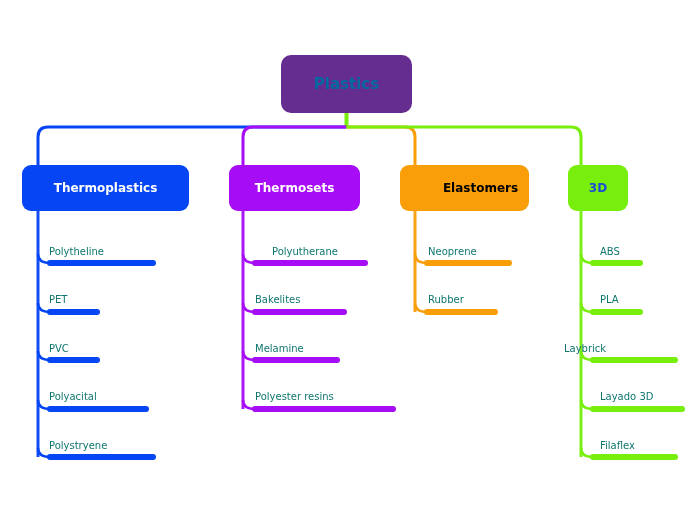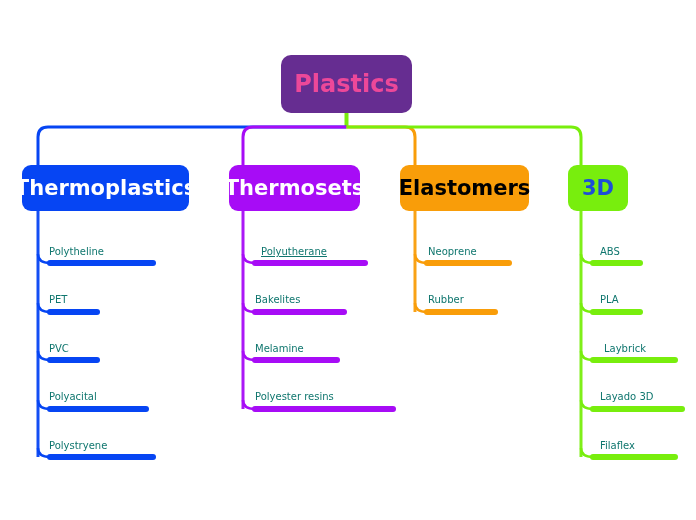--- a/index.html
+++ b/index.html
@@ -14,26 +14,26 @@
 
   .node-label{
     position:absolute;
     display:flex;align-items:center;justify-content:center;
     font-weight:bold;
     pointer-events:none;
     white-space:nowrap;
   }
   #root-label{
     left:281px;top:55px;width:131px;height:58px;
-    font-size:24px;color:#ec4899;
+    font-size:15px;color:#0369a1;
   }
-  .branch-label{font-size:21px;height:46px;}
+  .branch-label{font-size:12px;height:46px;}
   #branch-label-0{left:22px;top:165px;width:167px;color:#ffffff;}
   #branch-label-1{left:229px;top:165px;width:131px;color:#ffffff;}
-  #branch-label-2{left:400px;top:165px;width:129px;color:#000000;}
+  #branch-label-2{left:416px;top:165px;width:129px;color:#000000;}
   #branch-label-3{left:568px;top:165px;width:60px;color:#1d4ed8;}
 
   .leaf-label{
     position:absolute;
     font-size:10px;
     color:#0f766e;
     white-space:nowrap;
     pointer-events:none;
   }
 </style>
@@ -100,26 +100,26 @@
   <div class="node-label branch-label" id="branch-label-1">Thermosets</div>
   <div class="node-label branch-label" id="branch-label-2">Elastomers</div>
   <div class="node-label branch-label" id="branch-label-3">3D</div>
 
   <div class="leaf-label" style="left:49px;top:246px;">Polytheline</div>
   <div class="leaf-label" style="left:49px;top:294px;">PET</div>
   <div class="leaf-label" style="left:49px;top:343px;">PVC</div>
   <div class="leaf-label" style="left:49px;top:391px;">Polyacital</div>
   <div class="leaf-label" style="left:49px;top:440px;">Polystryene</div>
 
-  <div class="leaf-label" style="left:261px;top:246px;text-decoration:underline;">Polyutherane</div>
+  <div class="leaf-label" style="left:272px;top:246px;">Polyutherane</div>
   <div class="leaf-label" style="left:255px;top:294px;">Bakelites</div>
   <div class="leaf-label" style="left:255px;top:343px;">Melamine</div>
   <div class="leaf-label" style="left:255px;top:391px;">Polyester resins</div>
 
   <div class="leaf-label" style="left:428px;top:246px;text-align:right;">Neoprene</div>
   <div class="leaf-label" style="left:428px;top:294px;">Rubber</div>
 
   <div class="leaf-label" style="left:600px;top:246px;">ABS</div>
   <div class="leaf-label" style="left:600px;top:294px;">PLA</div>
-  <div class="leaf-label" style="left:604px;top:343px;">Laybrick</div>
+  <div class="leaf-label" style="left:564px;top:343px;">Laybrick</div>
   <div class="leaf-label" style="left:600px;top:391px;">Layado 3D</div>
   <div class="leaf-label" style="left:600px;top:440px;">Filaflex</div>
 </div>
 
 </body></html>

